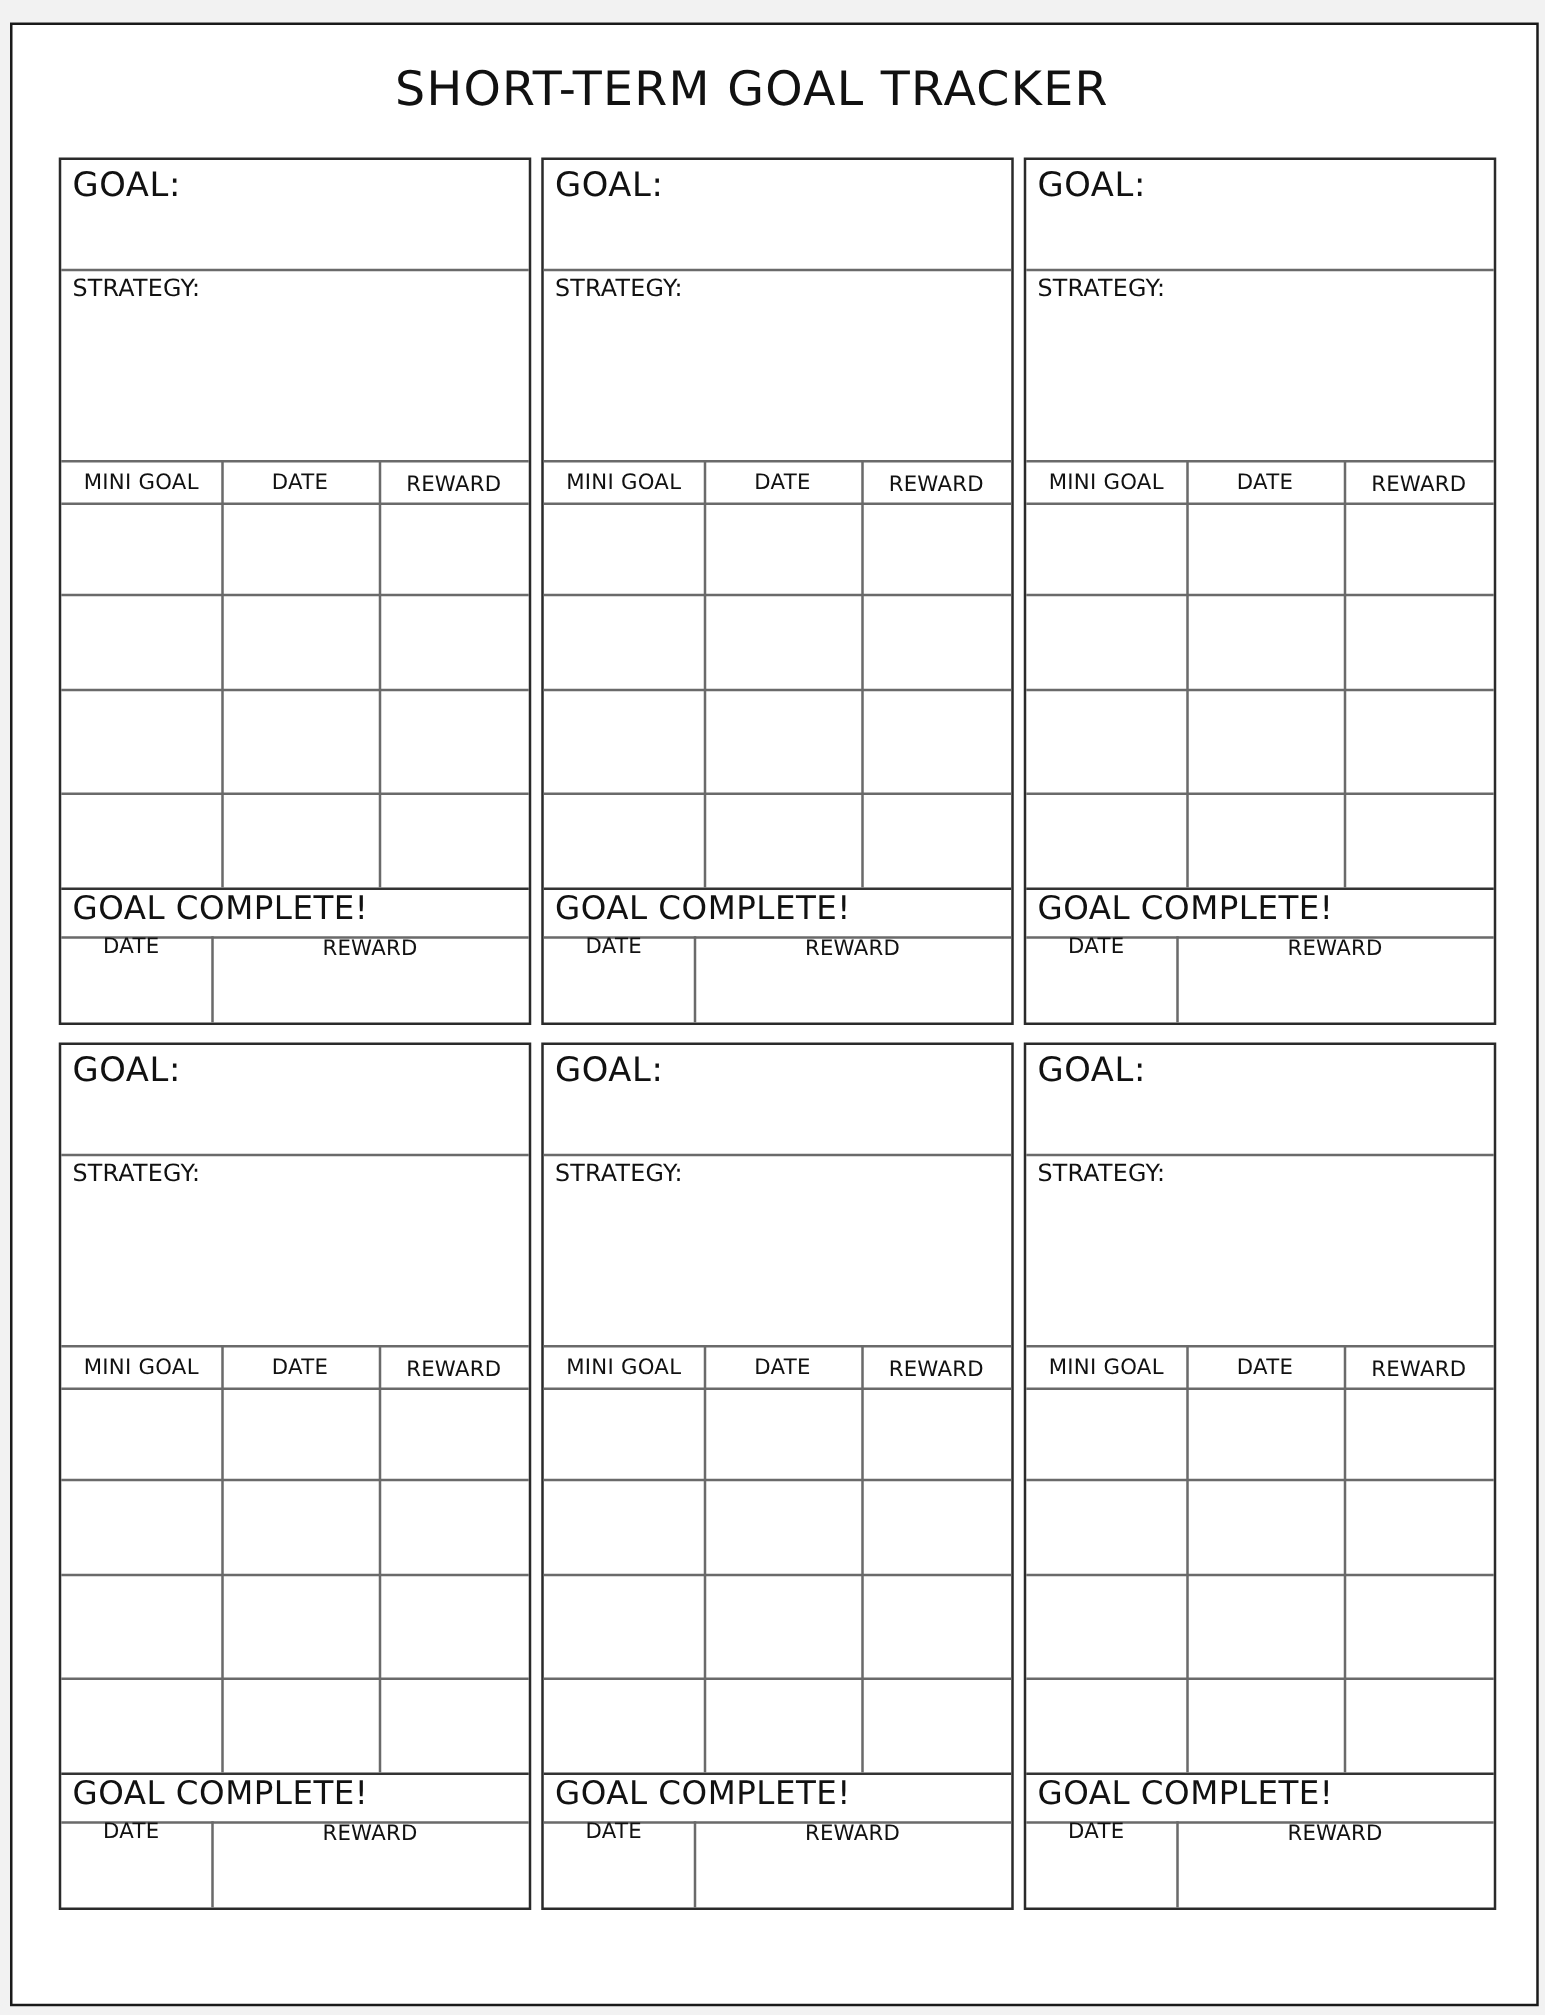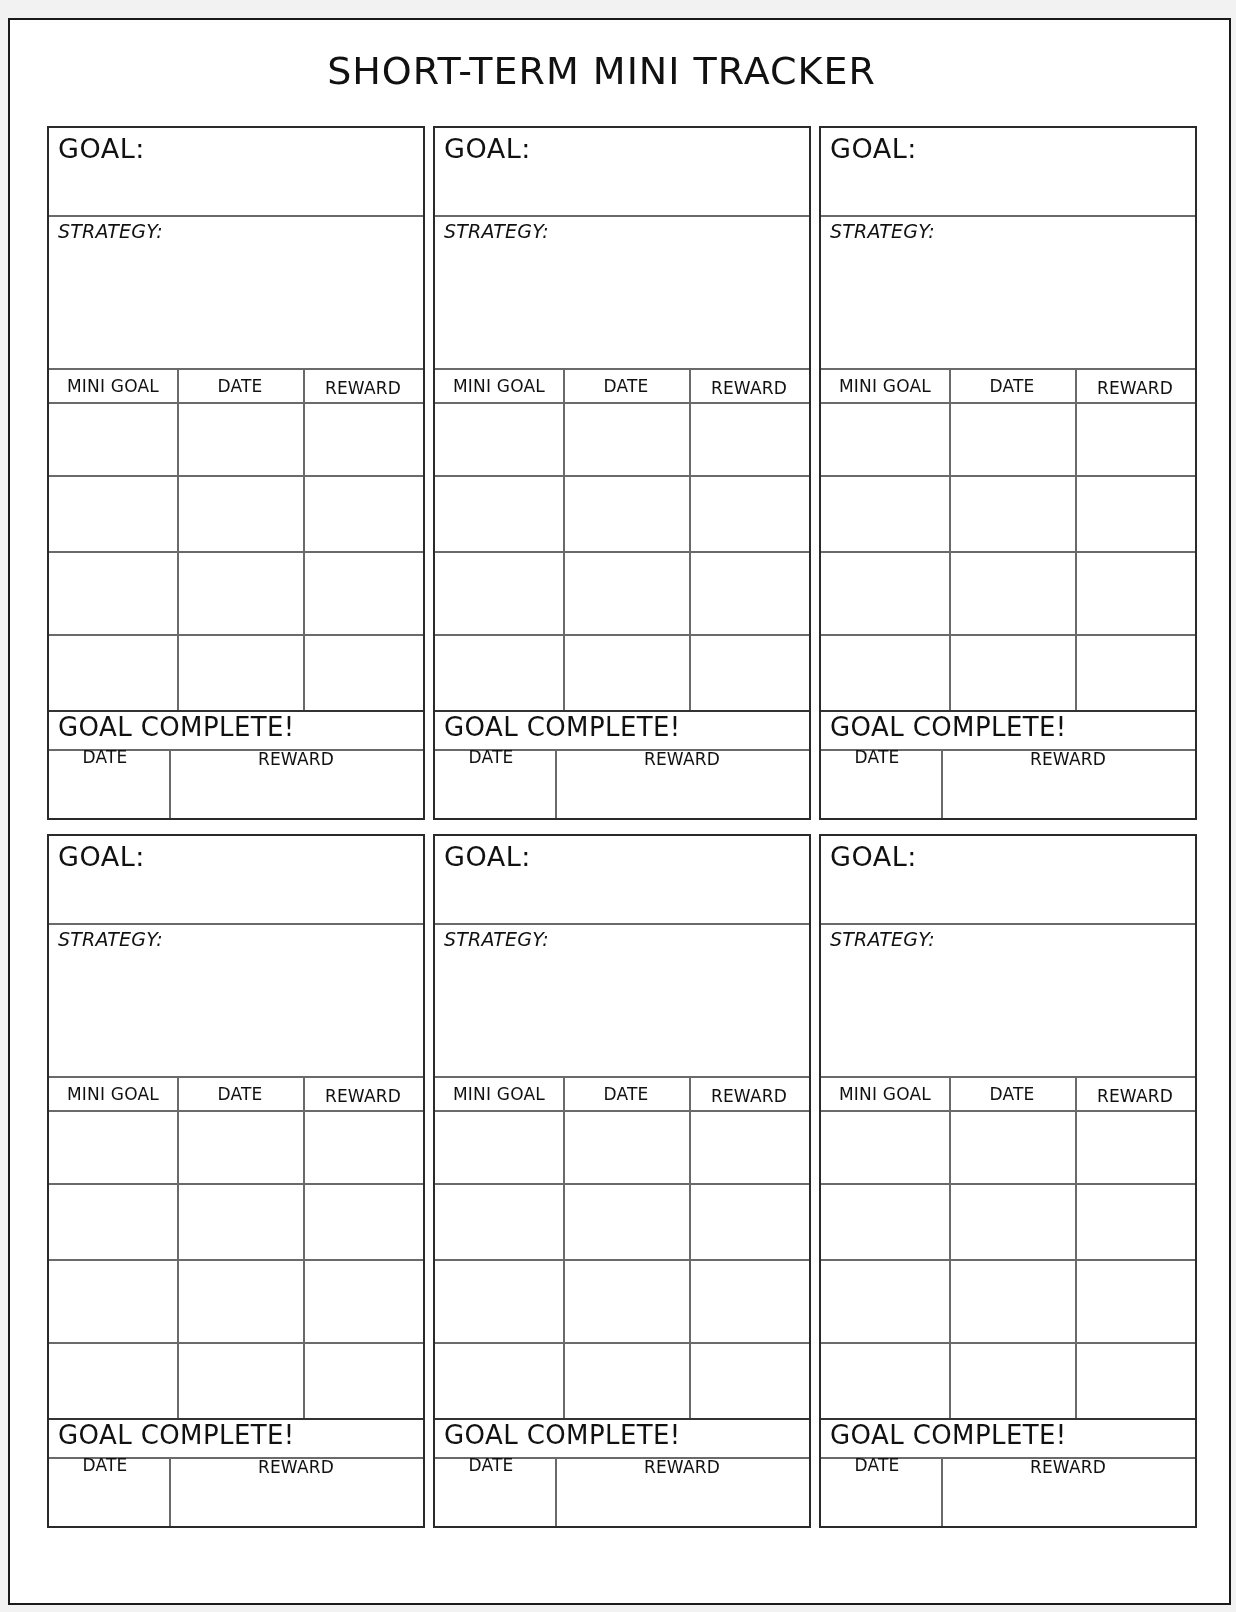--- a/index.html
+++ b/index.html
@@ -67,21 +67,20 @@
     letter-spacing: 0.5px;
     line-height: 1.1;
   }
   .strategy-label {
     position: absolute;
     left: 9px;
     top: 93px;
     font-size: 19px;
     letter-spacing: 0.2px;
     line-height: 1.1;
-    font-style: italic;
   }
   .col-head {
     position: absolute;
     top: 242px;
     height: 32px;
     font-size: 17px;
     line-height: 32px;
     text-align: center;
     letter-spacing: 0.2px;
   }
@@ -108,21 +107,21 @@
     position: absolute;
     background: transparent;
     border: none;
     outline: none;
   }
 </style>
 </head>
 <body>
 
 <div class="sheet">
-  <h1 class="title">SHORT-TERM MINI TRACKER</h1>
+  <h1 class="title">SHORT-TERM GOAL TRACKER</h1>
 </div>
 
 <div id="cards-root">
     <div class="card" style="left: 47px; top: 126px;">
       <span class="goal-label">GOAL:</span>
       <div class="field" style="left:8px;top:40px;width:356px;height:42px"></div>
       <div class="hline" style="top:87px"></div>
       <span class="strategy-label">STRATEGY:</span>
       <div class="field" style="left:8px;top:118px;width:356px;height:118px"></div>
       <div class="hline" style="top:240px"></div>

